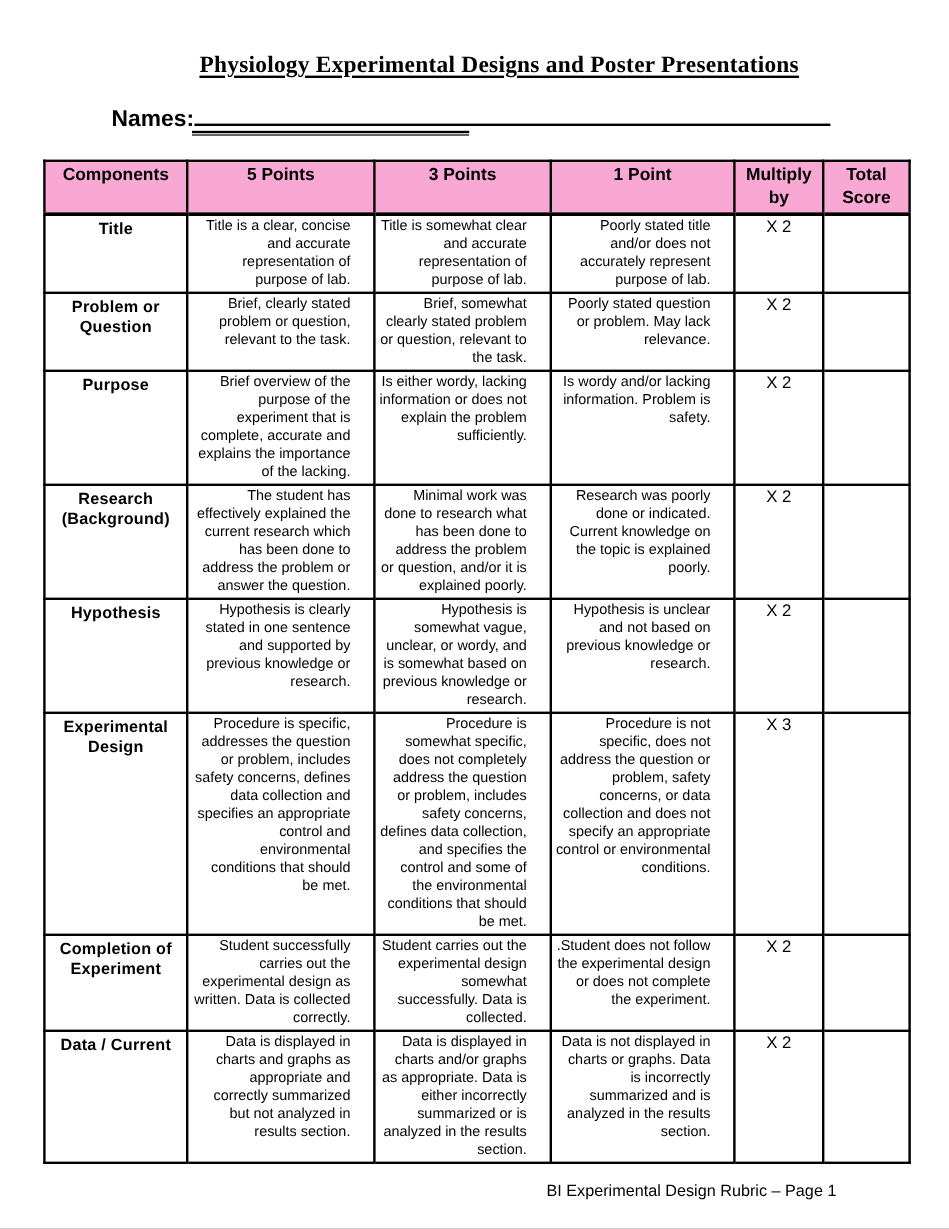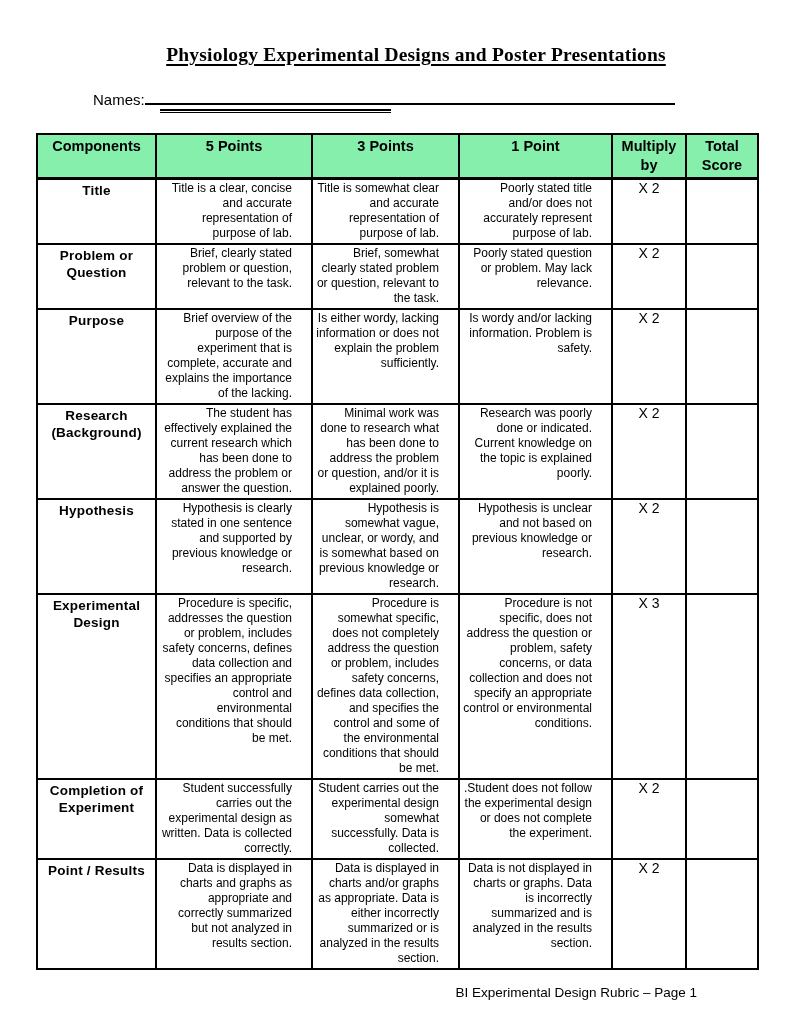--- a/index.html
+++ b/index.html
@@ -30,22 +30,22 @@
     text-underline-offset: 3px;
   }
   
   .names-row {
     position: relative;
     margin: 20px 0 0 93px;
     height: 26px;
     white-space: nowrap;
   }
   .names-label {
-    font-weight: normal;
-    font-size: 15px;
+    font-weight: bold;
+    font-size: 19px;
   }
   .name-line-long {
     display: inline-block;
     width: 530px;
     height: 19px;
     border-bottom: 2px solid #000;
     vertical-align: baseline;
   }
   .name-line-short {
     position: absolute;
@@ -62,21 +62,21 @@
     width: 721px;
     border-collapse: collapse;
     table-layout: fixed;
     border: 2px solid #000;
   }
   table.rubric th, table.rubric td {
     border: 2px solid #000;
     vertical-align: top;
   }
   table.rubric thead th {
-    background: #86efac;
+    background: #f9a8d4;
     font-size: 14.5px;
     font-weight: bold;
     text-align: center;
     height: 44px;
     padding: 2px 2px;
     border-bottom: 3px solid #000;
     line-height: 19px;
   }
   td.comp {
     font-size: 13.5px;
@@ -199,21 +199,21 @@
       </tr>
       <tr>
         <td class="comp">Completion of Experiment</td>
         <td class="crit">Student successfully carries out the experimental design as written. Data is collected correctly.</td>
         <td class="crit">Student carries out the experimental design somewhat successfully. Data is collected.</td>
         <td class="crit">.Student does not follow the experimental design or does not complete the experiment.</td>
         <td class="mult">X 2</td>
         <td class="total"></td>
       </tr>
       <tr>
-        <td class="comp">Point / Results</td>
+        <td class="comp">Data / Current</td>
         <td class="crit">Data is displayed in charts and graphs as appropriate and correctly summarized but not analyzed in results section.</td>
         <td class="crit">Data is displayed in charts and/or graphs as appropriate.  Data is either incorrectly summarized or is analyzed in the results section.</td>
         <td class="crit">Data is not displayed in charts or graphs.  Data is incorrectly summarized and is analyzed in the results section.</td>
         <td class="mult">X 2</td>
         <td class="total"></td>
       </tr>
     </tbody>
   </table>
 
   <div class="footer">

